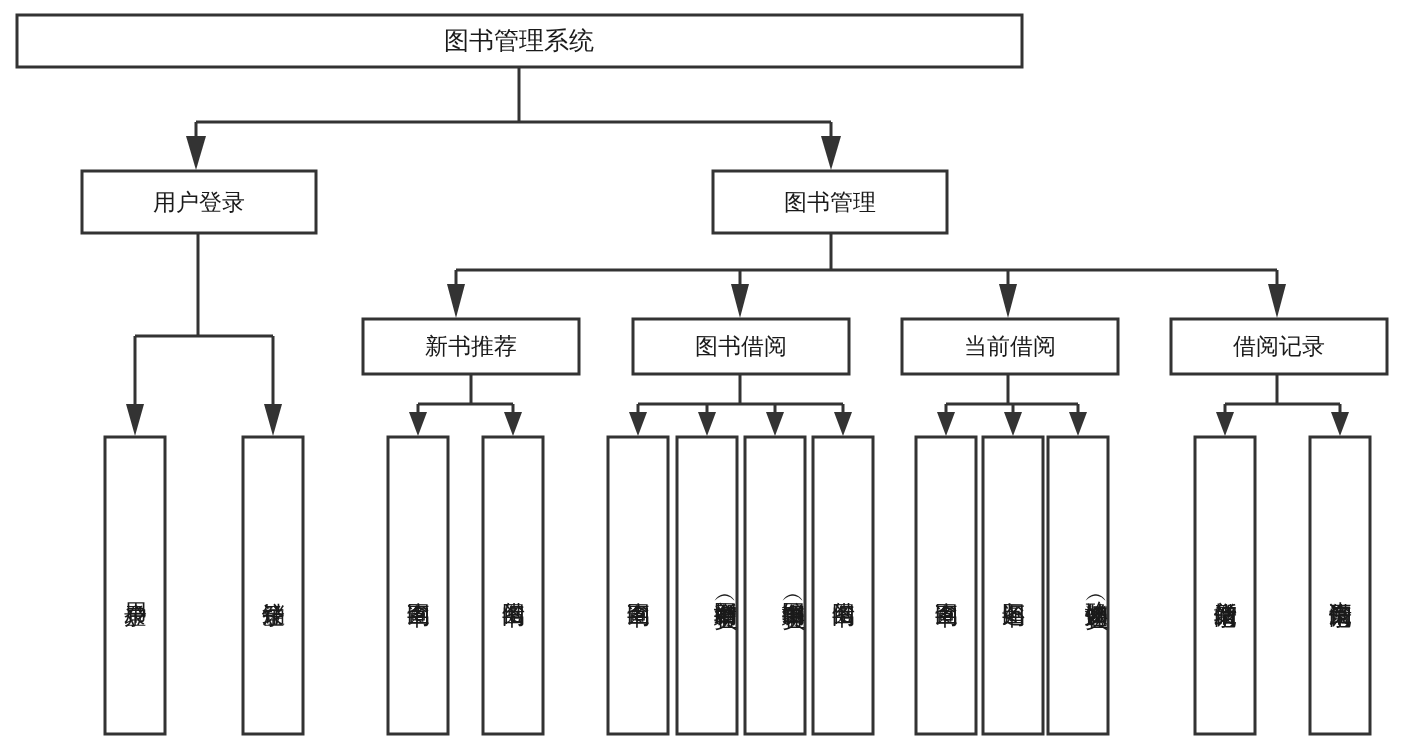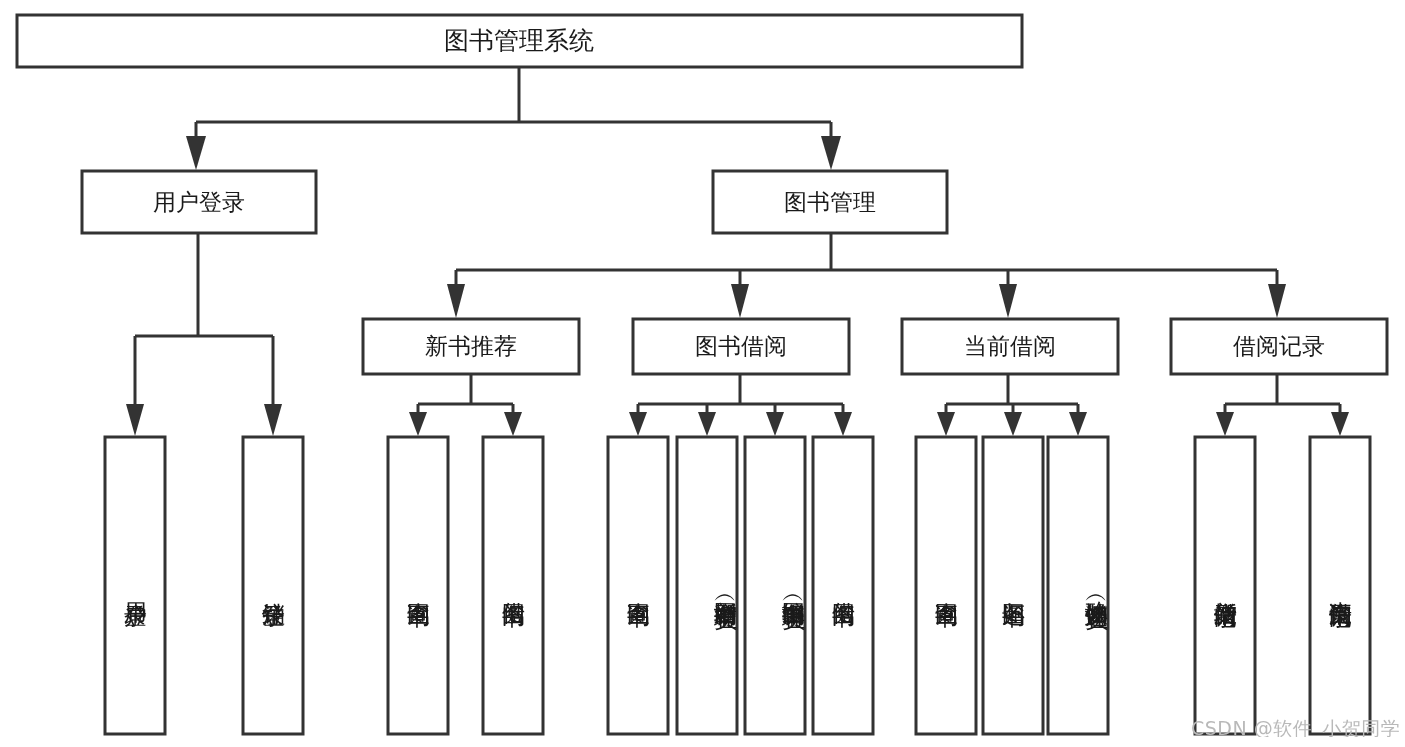--- a/index.html
+++ b/index.html
@@ -225,15 +225,14 @@
   <div class="vlabel" style="left:745px; top:441px; width:60px; height:293px; align-items:flex-start;">编辑图书（管理员）</div>
   <div class="vlabel" style="left:813px; top:437px; width:60px; height:297px;">借阅图书</div>
 
   <div class="vlabel" style="left:916px; top:437px; width:60px; height:297px;">查询图书</div>
   <div class="vlabel" style="left:983px; top:437px; width:60px; height:297px;">归还图书</div>
   <div class="vlabel" style="left:1048px; top:441px; width:60px; height:293px; align-items:flex-start;">确认归还（管理员）</div>
 
   <div class="vlabel" style="left:1195px; top:437px; width:60px; height:297px;">新增借阅记录</div>
   <div class="vlabel" style="left:1310px; top:437px; width:60px; height:297px;">查询借阅记录</div>
 
-  <div class="watermark" style="left:1191px; top:716px;">CSDN @软件_小贺同学</div>
 
 </div>
 
 </body></html>

